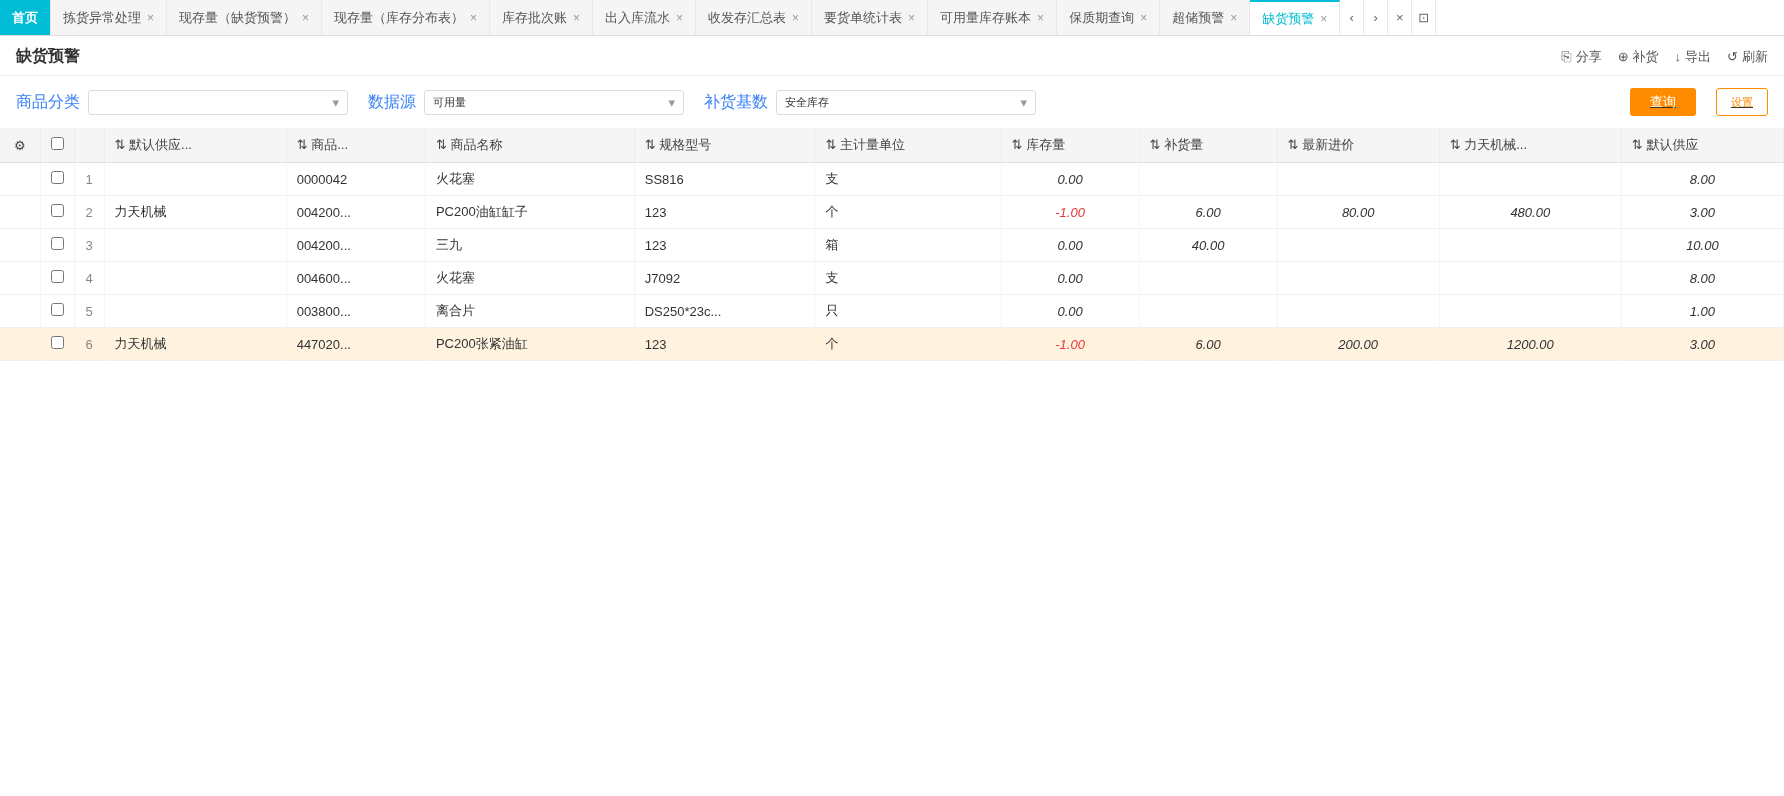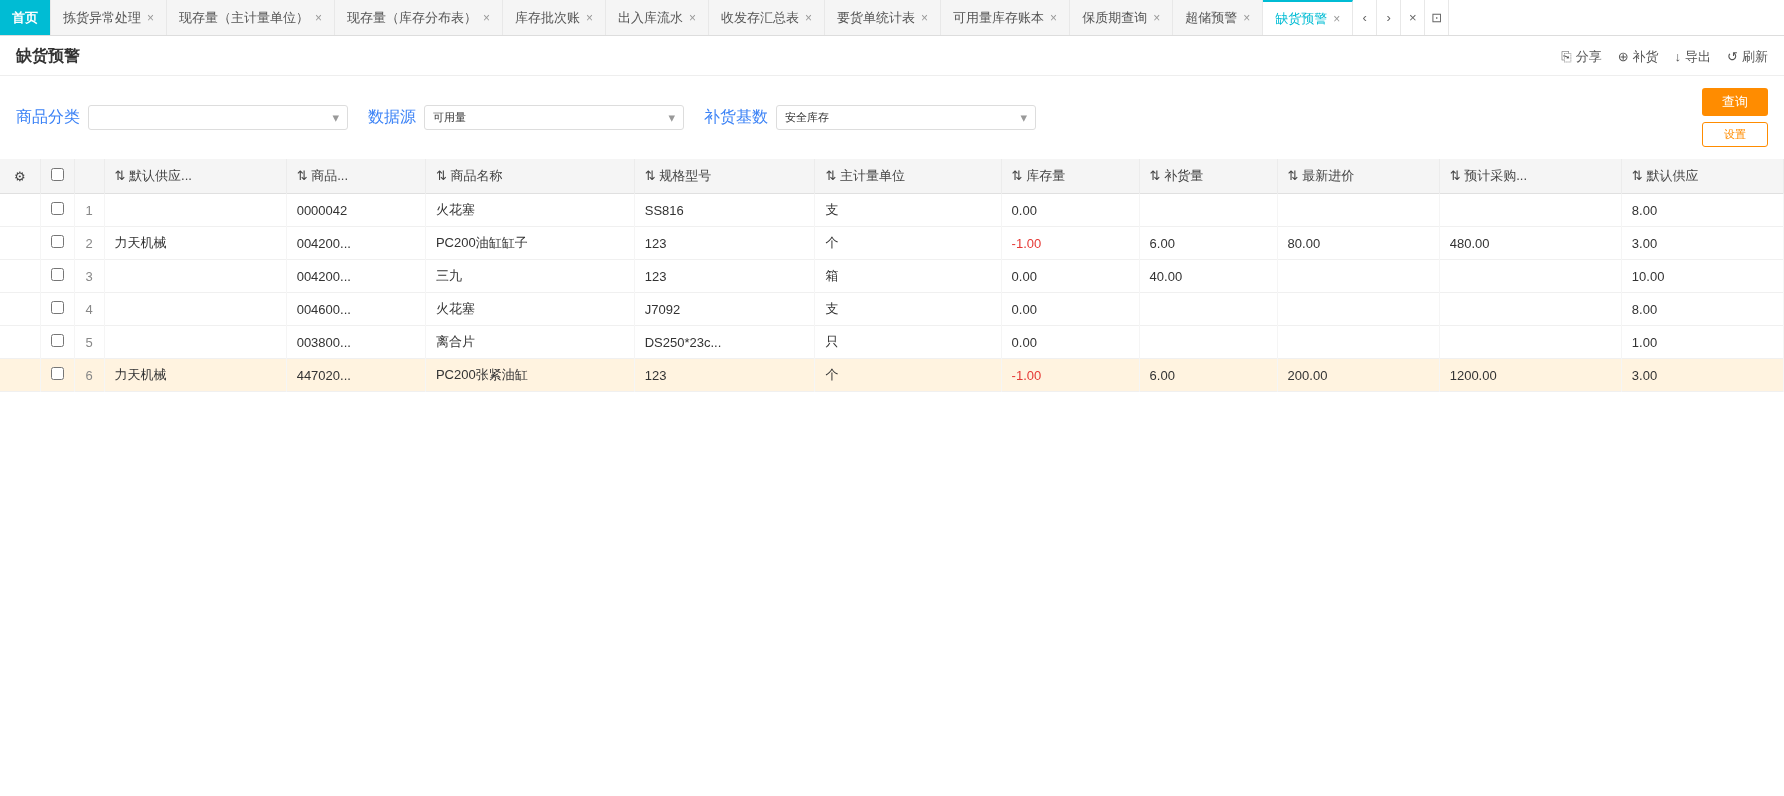--- a/index.html
+++ b/index.html
@@ -144,23 +144,23 @@
       background: #fff;
       color: #ff8c00;
       border: 1px solid #ff8c00;
       border-radius: 3px;
       padding: 4px 14px;
       cursor: pointer;
       font-size: 11px;
     }
     .filter-right {
       display: flex;
-      flex-direction: column;
-      gap: 6px;
+      gap: 20px;
       margin-left: auto;
+      text-decoration: underline;
     }
 
     
     .table-container {
       padding: 0 0;
       overflow-x: auto;
     }
     table {
       width: 100%;
       border-collapse: collapse;
@@ -190,21 +190,21 @@
       padding: 7px 10px;
       color: #333;
       border-right: 1px solid #f5f5f5;
       white-space: nowrap;
     }
     tbody td:first-child {
       text-align: center;
       color: #888;
     }
     .row-num { text-align: center; color: #888; }
-    .num-cell { text-align: left; }
+    .num-cell { text-align: center; font-style: italic; }
 
     
     input[type="checkbox"] {
       cursor: pointer;
     }
 
     
     .gear-cell {
       text-align: center;
       width: 36px;
@@ -218,21 +218,21 @@
 
 <div class="tab-bar">
   <div class="tab-item home">
     <span>首页</span>
   </div>
   <div class="tab-item">
     <span>拣货异常处理</span>
     <span class="close-icon">×</span>
   </div>
   <div class="tab-item">
-    <span>现存量（主计量单位）</span>
+    <span>现存量（缺货预警）</span>
     <span class="close-icon">×</span>
   </div>
   <div class="tab-item">
     <span>现存量（库存分布表）</span>
     <span class="close-icon">×</span>
   </div>
   <div class="tab-item">
     <span>库存批次账</span>
     <span class="close-icon">×</span>
   </div>
@@ -372,21 +372,21 @@
           <th>
             <span>⇅</span>
             <span>补货量</span>
           </th>
           <th>
             <span>⇅</span>
             <span>最新进价</span>
           </th>
           <th>
             <span>⇅</span>
-            <span>预计采购...</span>
+            <span>力天机械...</span>
           </th>
           <th>
             <span>⇅</span>
             <span>默认供应</span>
           </th>
         </tr>
       </thead>
       <tbody id="table-body">
       <tr>
       <td class="gear-cell"></td>

